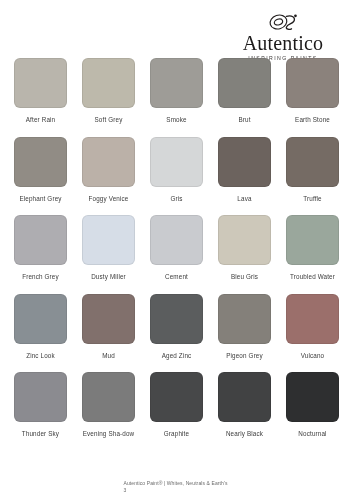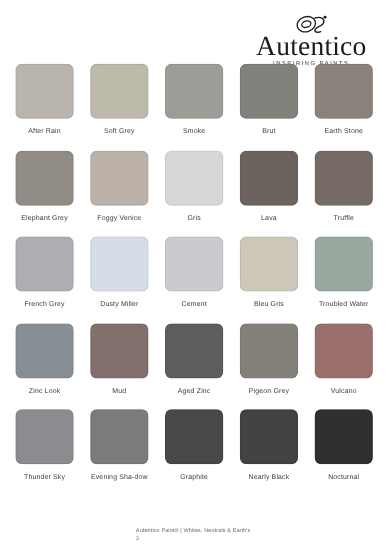--- a/index.html
+++ b/index.html
@@ -34,21 +34,21 @@
   }
   .brand-mark {
     display: block;
     margin: 0 auto 1px auto;
     width: 34px;
     height: 20px;
   }
   .brand-name {
     display: block;
     font-family: "Liberation Serif", serif;
-    font-size: 25px;
+    font-size: 20px;
     line-height: 20px;
     letter-spacing: 0.2px;
     color: #1c1a1a;
     white-space: nowrap;
   }
   .brand-tag {
     display: block;
     margin-top: 2px;
     font-size: 5.2px;
     letter-spacing: 1.45px;

